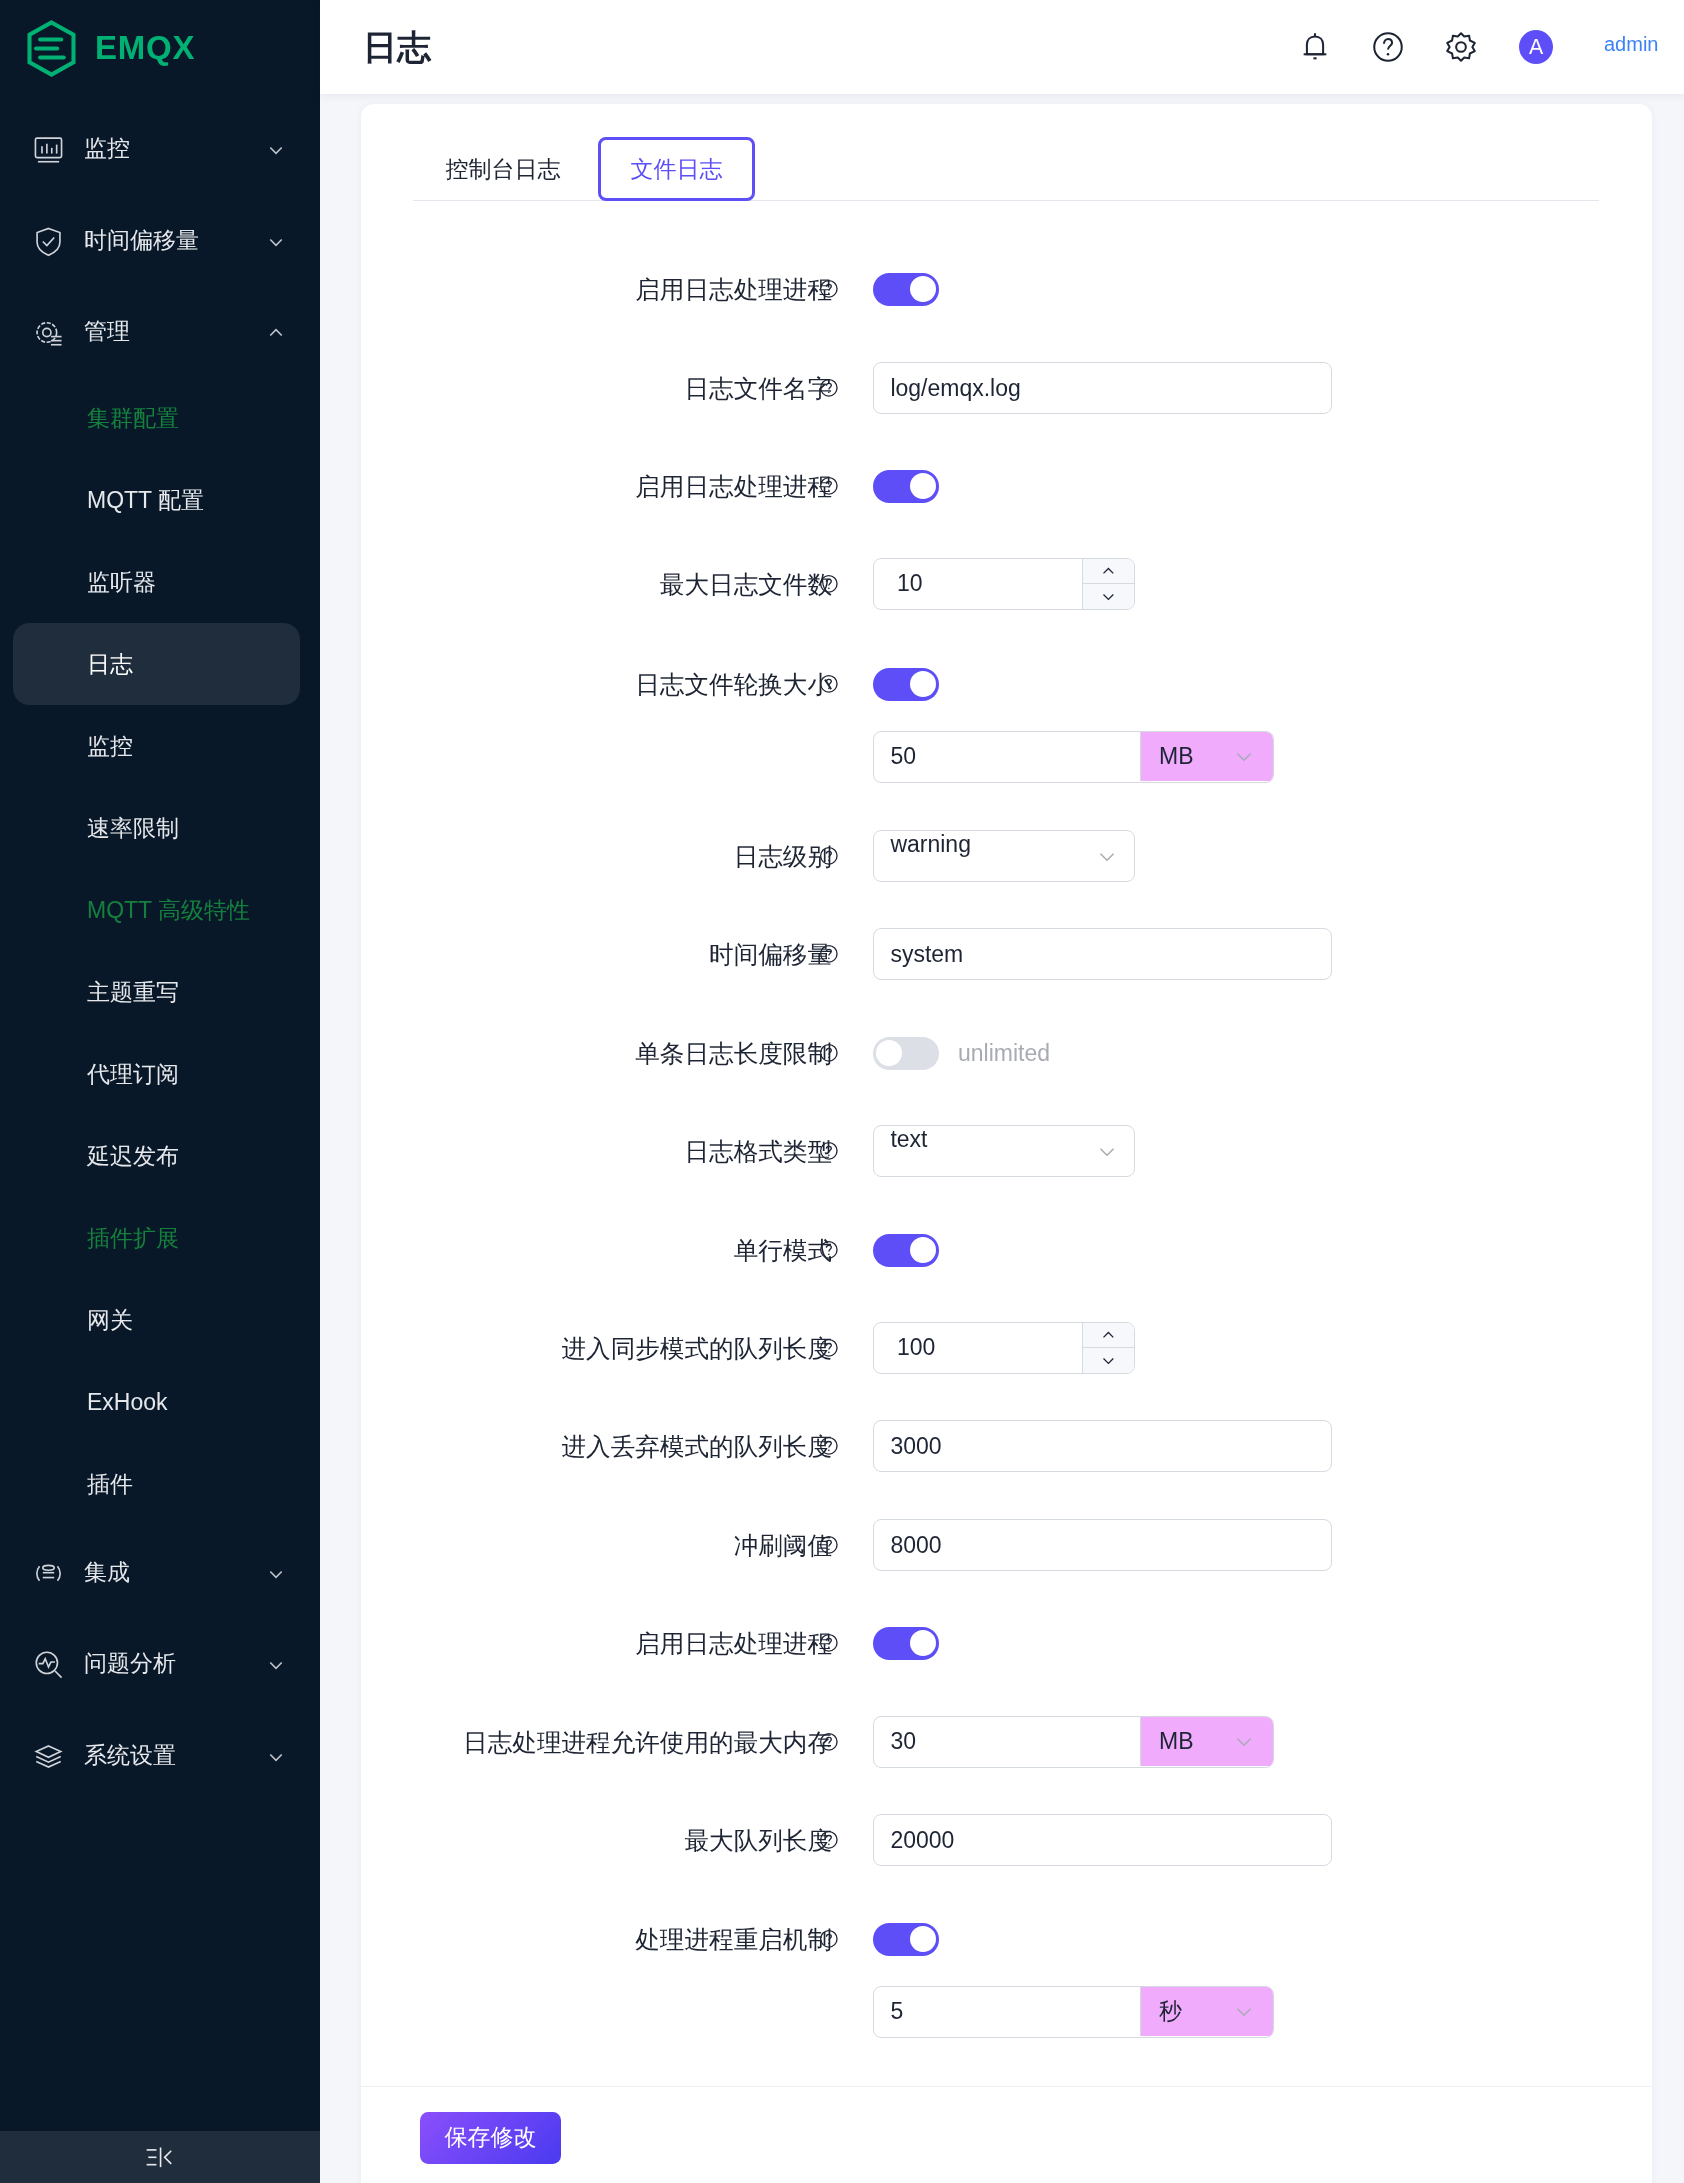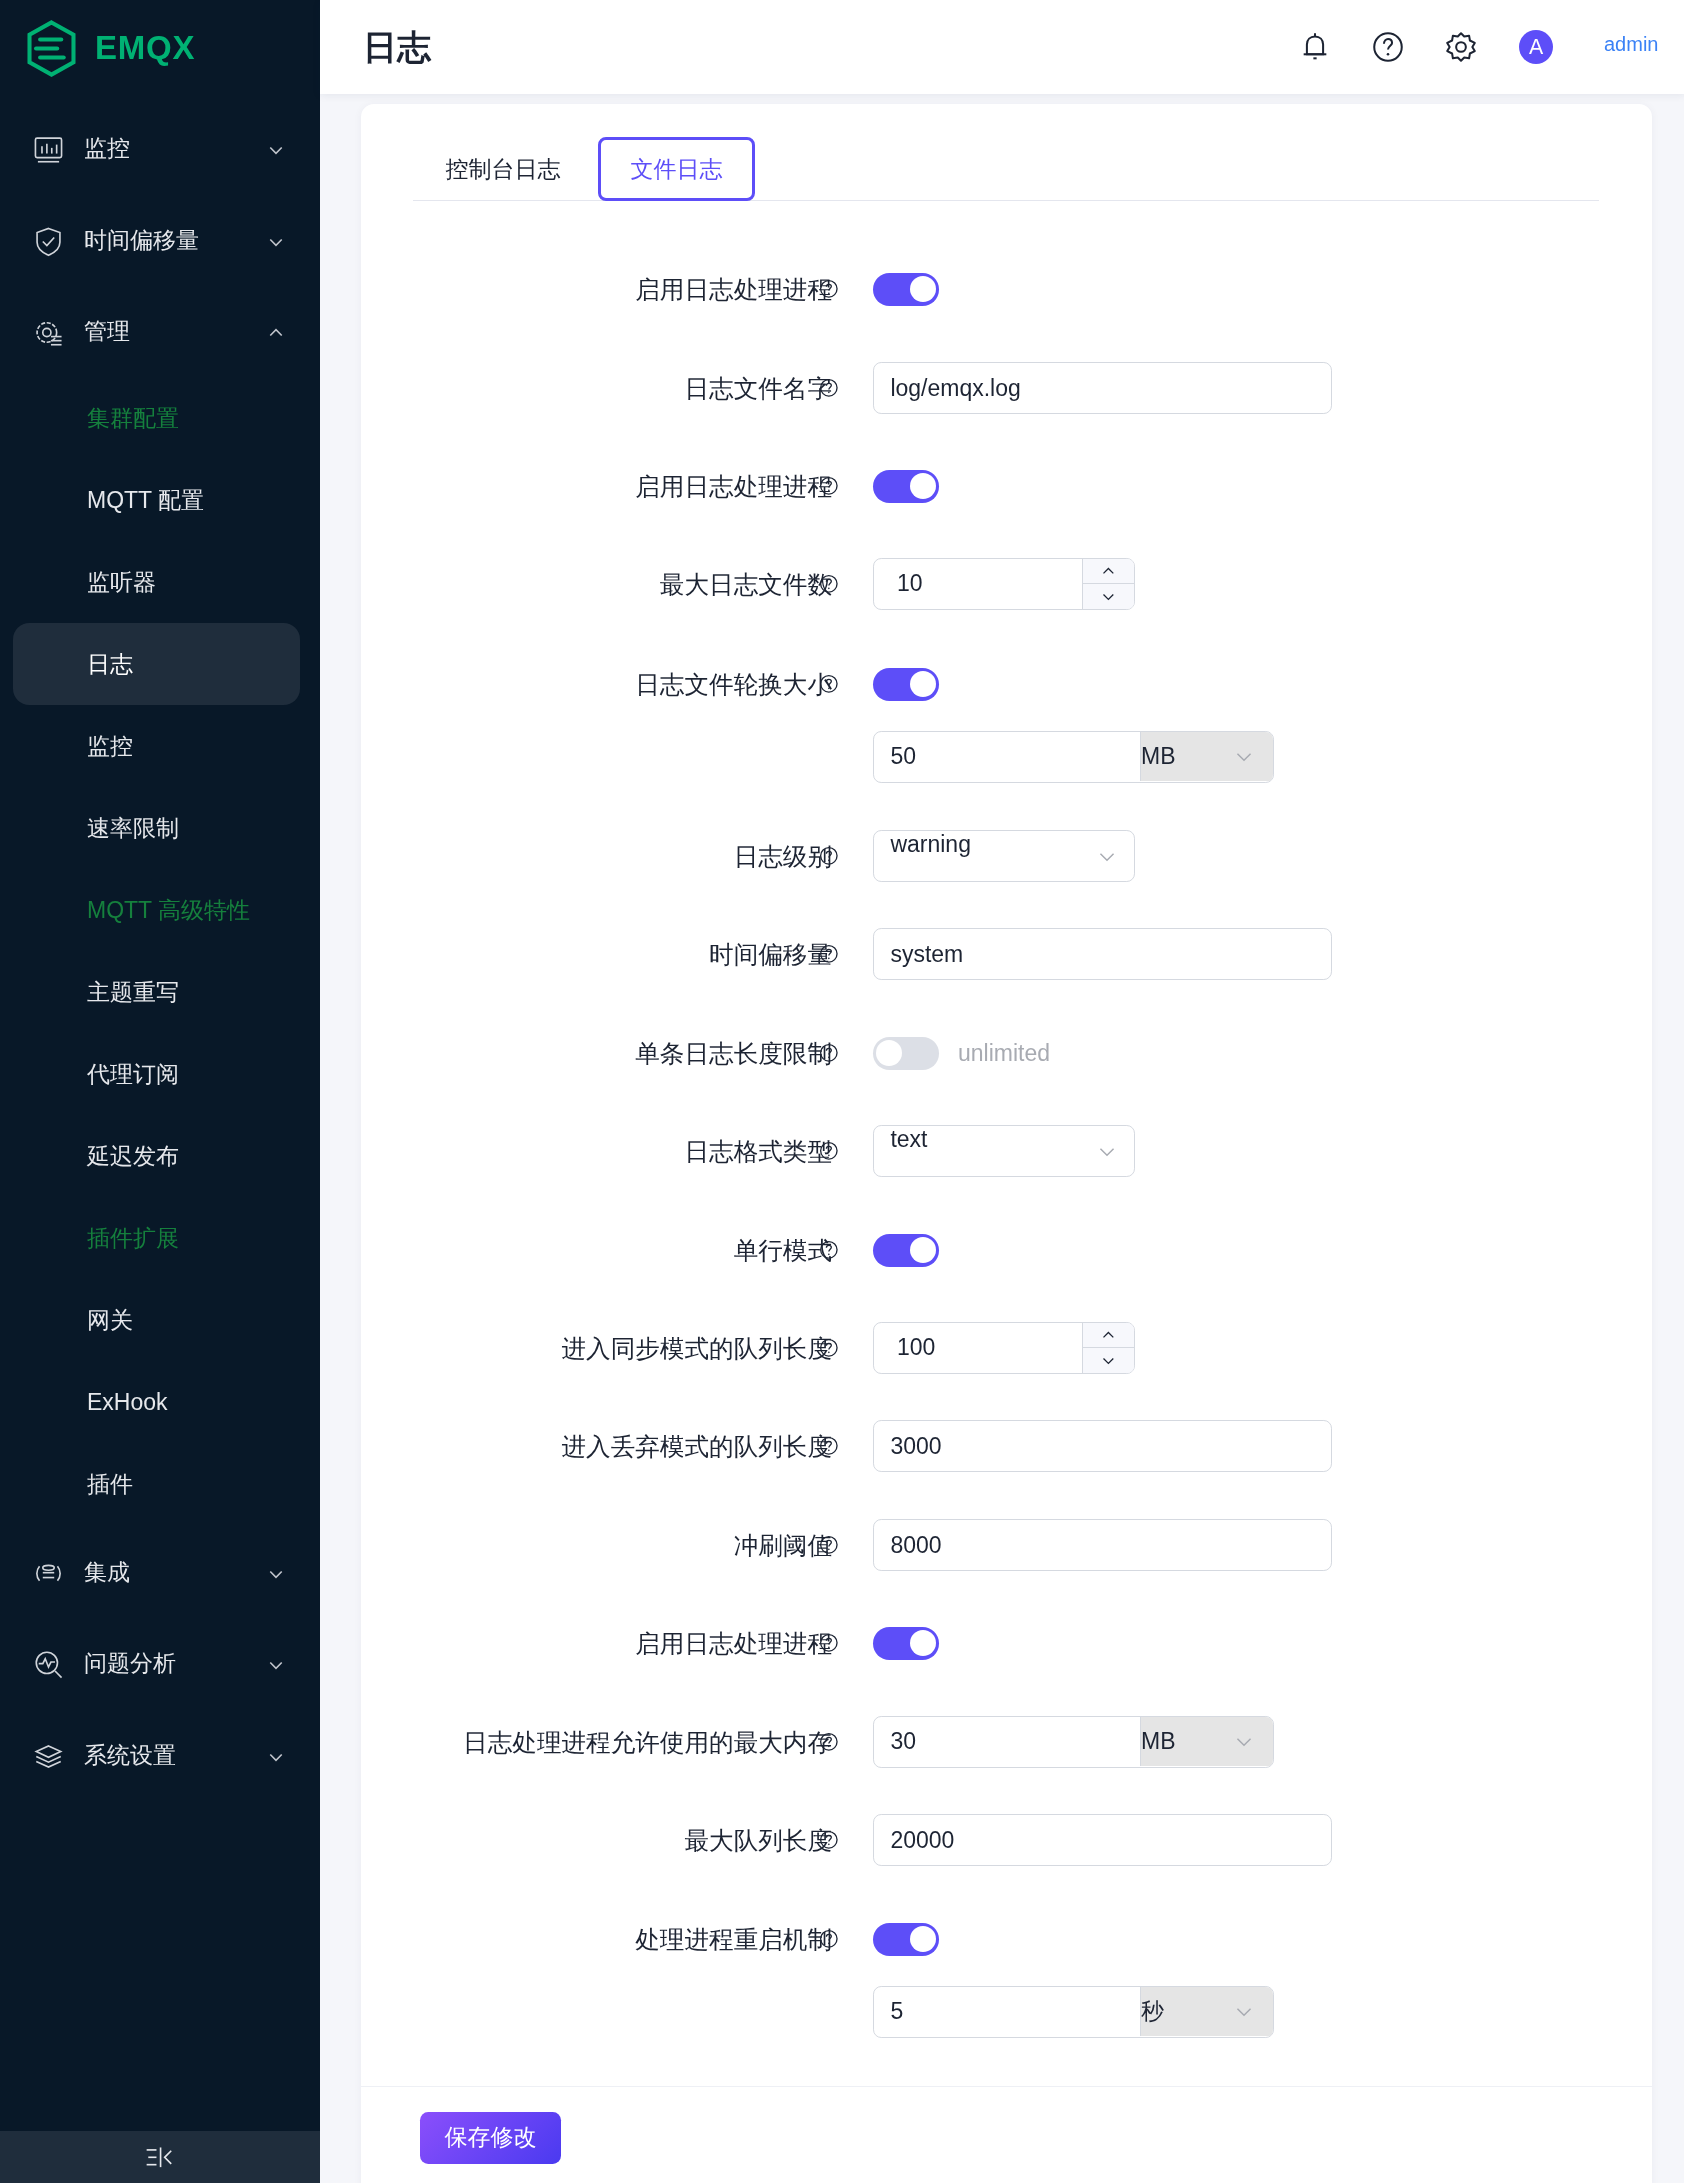--- a/index.html
+++ b/index.html
@@ -37,21 +37,21 @@
 .w-lg{width:459px}
 .number{position:absolute;left:512px;top:0;width:262px;height:52px;border:1.6px solid #d5d9e0;border-radius:8.2px;background:#fff}
 .number .val{position:absolute;left:23px;top:0;height:49px;display:flex;align-items:center;font-size:23px}
 .number .step{position:absolute;right:0;width:52px;height:24.6px;background:#f7f8fc;border-left:1.6px solid #d5d9e0;display:flex;align-items:center;justify-content:center;cursor:pointer}
 .number .up{top:0;border-top-right-radius:6.6px;border-bottom:0.8px solid #d5d9e0}
 .number .down{bottom:0;border-bottom-right-radius:6.6px}
 .select{position:absolute;left:512px;top:0;width:262px;height:52px;border:1.6px solid #d5d9e0;border-radius:8.2px;background:#fff;font-size:23px;padding-left:16.4px;display:flex;align-items:flex-start;cursor:pointer}
 .select .chev{position:absolute;right:18px;top:17px;width:18px;height:18px}
 .combo{position:absolute;left:512px;top:0;width:401px;height:52px;border:1.6px solid #d5d9e0;border-radius:8.2px;background:#fff;overflow:hidden}
 .combo .num{position:absolute;left:0;top:0;width:266px;height:49px;font-size:23px;padding-left:16.4px;display:flex;align-items:center;cursor:text}
-.combo .unit{position:absolute;left:266px;top:0;right:0;height:49px;background:#e5e5e5;border-left:1.6px solid #d5d9e0;font-size:23px;display:flex;align-items:center;cursor:pointer}
+.combo .unit{position:absolute;left:266px;top:0;right:0;height:49px;background:#f0abfc;border-left:1.6px solid #d5d9e0;font-size:23px;padding-left:18px;display:flex;align-items:center;cursor:pointer}
 .combo .unit .chev{position:absolute;right:19.7px;top:15.6px;width:18px;height:18px}
 .footer{position:absolute;left:361px;top:2086px;width:1291px;height:97px;background:#fff;border-top:1.6px solid #eef0f5}
 .save-btn{position:absolute;left:59px;top:24.6px;width:141px;height:52px;border-radius:8.2px;background:linear-gradient(135deg,#8b4ffb,#4a3af0);color:#fff;font-size:23px;display:flex;align-items:center;justify-content:center;cursor:pointer}
 </style>
 </head>
 <body>
 
 <div class="sidebar">
   <div class="logo">
     <svg width="51" height="57" viewBox="0 0 62 70">

